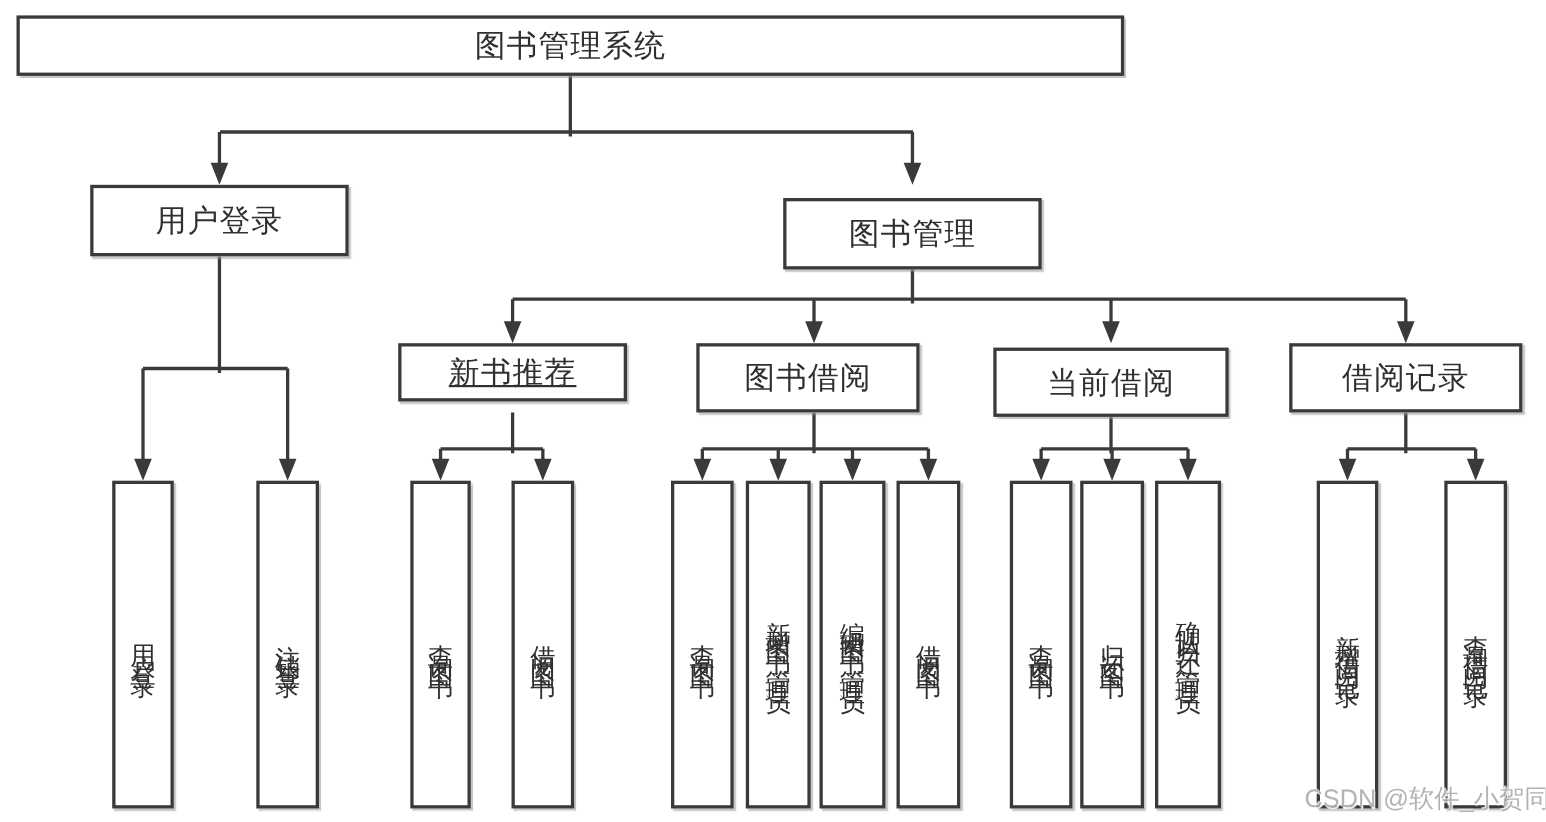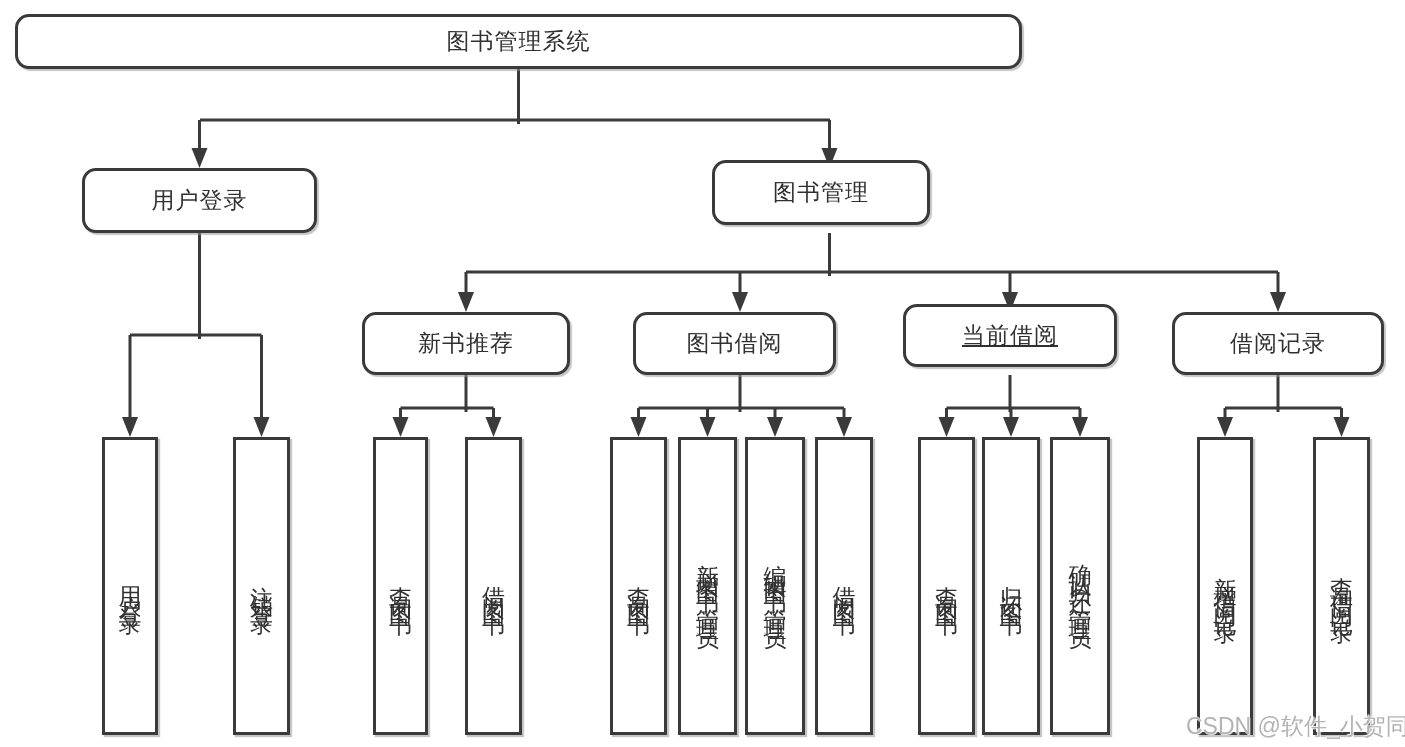--- a/index.html
+++ b/index.html
@@ -23,21 +23,21 @@
     background: #ffffff;
     border: 3px solid #3a3a3a;
     box-sizing: border-box;
     display: flex;
     align-items: center;
     justify-content: center;
     color: #303030;
     box-shadow: 2px 2px 1px rgba(150,150,150,0.55);
     z-index: 2;
   }
-  .box.h { font-size: 23px; letter-spacing: 1px; border-radius: 14px; }
+  .box.h { font-size: 28px; letter-spacing: 1px; }
   .vtext {
     writing-mode: vertical-rl;
     text-orientation: mixed;
     font-size: 23px;
     line-height: 1;
     letter-spacing: 9px;
     color: #303030;
   }
   #watermark {
     position: absolute;
@@ -92,31 +92,31 @@
     <polygon points="1333.5,417 1349.5,417 1341.5,437"></polygon>
   </svg>
 
   <div class="box h" style="left:15px; top:14px; width:1007px; height:55px;">
     <span>图书管理系统</span>
   </div>
 
   <div class="box h" style="left:82px; top:168px; width:235px; height:65px;">
     <span>用户登录</span>
   </div>
-  <div class="box h" style="left:712px; top:160px; width:218px; height:65px;text-align:right;">
+  <div class="box h" style="left:712px; top:180px; width:235px; height:65px;text-align:right;">
     <span>图书管理</span>
   </div>
 
-  <div class="box h" style="left:362px; top:312px; width:208px; height:63px;">
+  <div class="box h" style="left:362px; top:312px; width:208px; height:53px;text-decoration:underline;">
     <span>新书推荐</span>
   </div>
   <div class="box h" style="left:633px; top:312px; width:203px; height:63px;">
     <span>图书借阅</span>
   </div>
-  <div class="box h" style="left:903px; top:304px; width:214px; height:63px;text-decoration:underline;">
+  <div class="box h" style="left:903px; top:316px; width:214px; height:63px;">
     <span>当前借阅</span>
   </div>
   <div class="box h" style="left:1172px; top:312px; width:212px; height:63px;">
     <span>借阅记录</span>
   </div>
 
   <div class="box" style="left:102px; top:437px; width:56px; height:298px;">
     <span class="vtext">用户登录</span>
   </div>
   <div class="box" style="left:233px; top:437px; width:57px; height:298px;">

